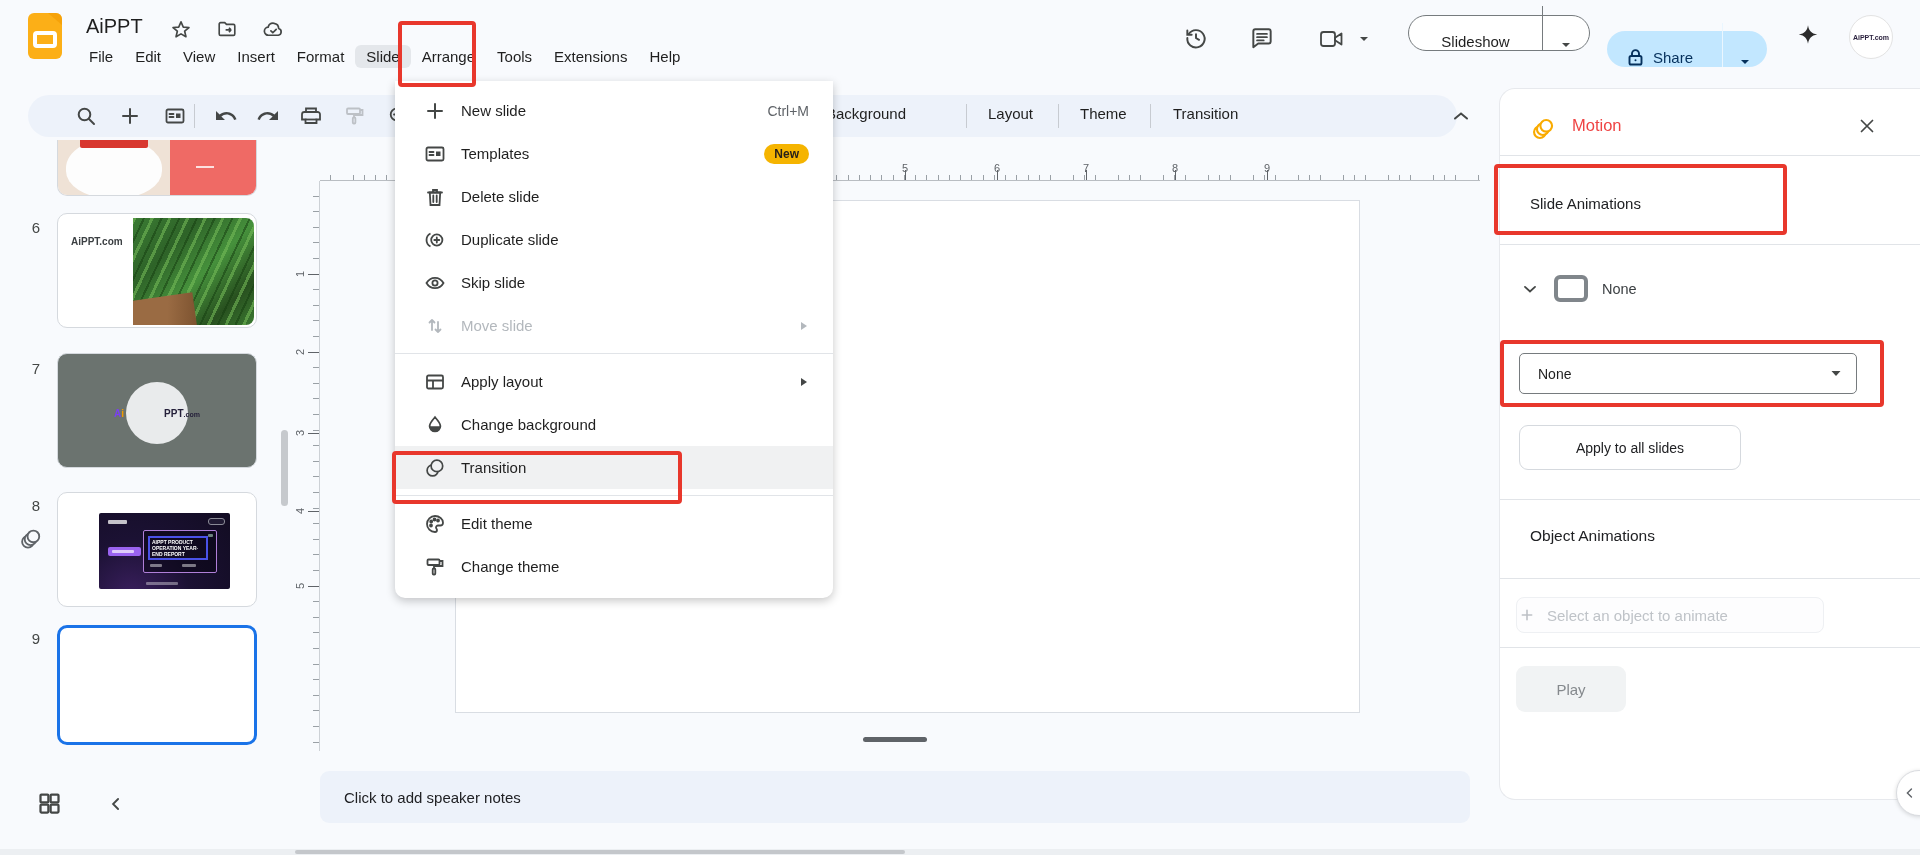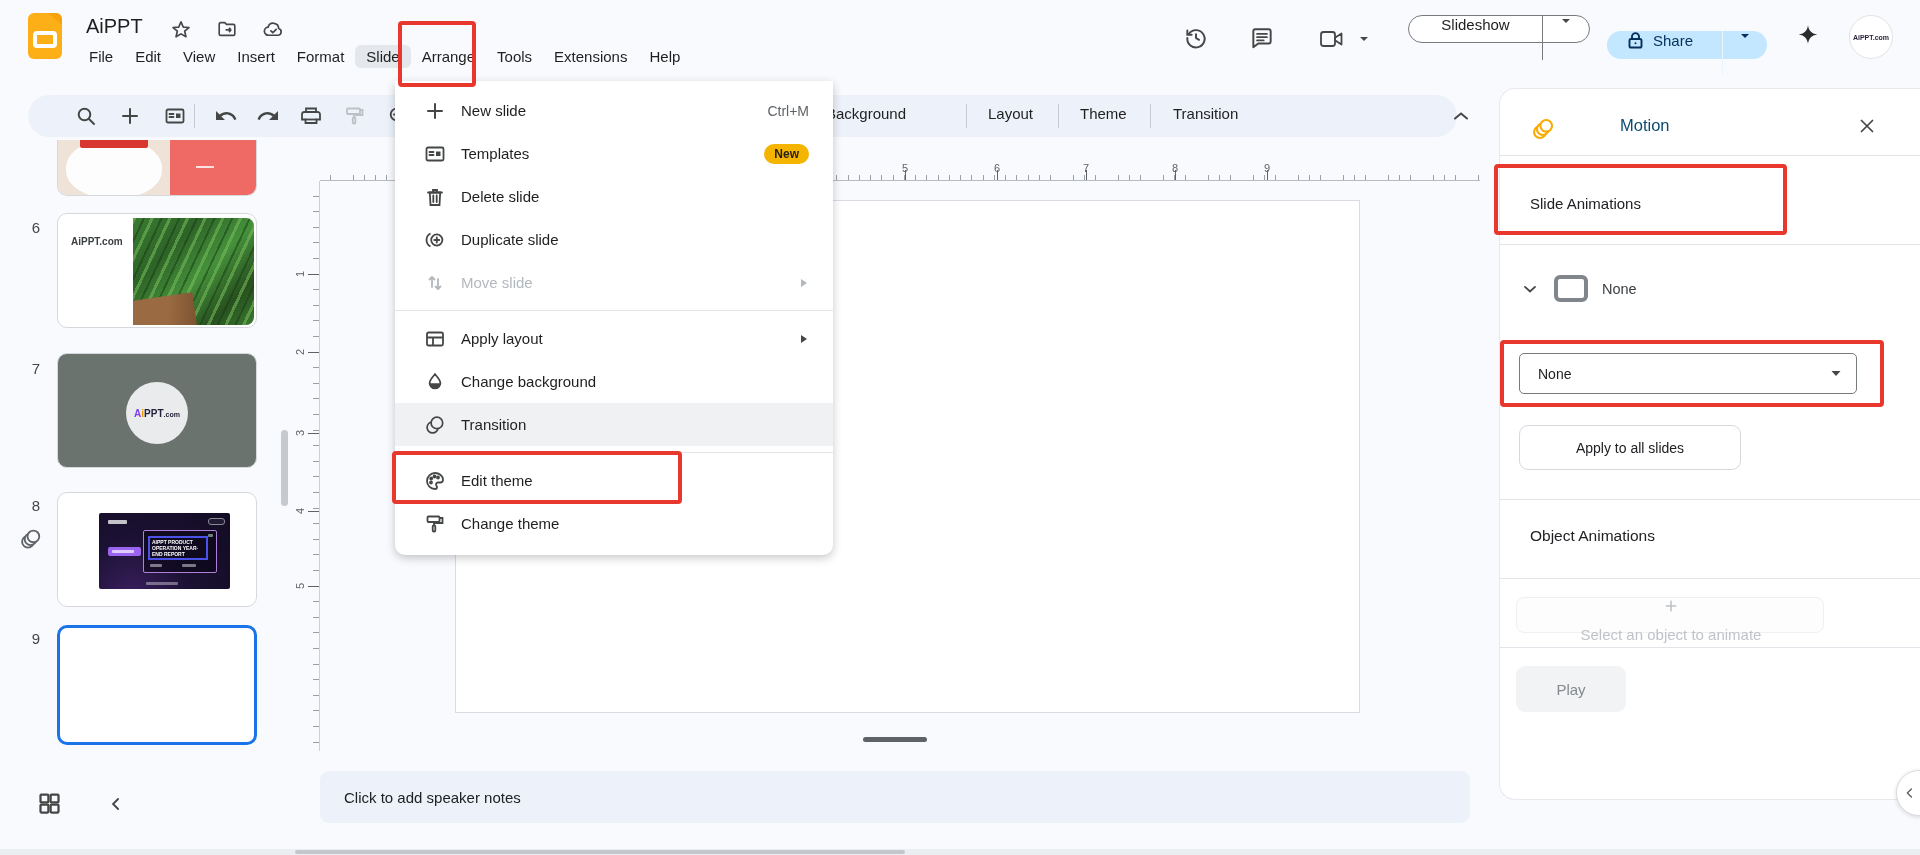--- a/index.html
+++ b/index.html
@@ -48,21 +48,21 @@
   .vnum{position:absolute;left:1px;font-size:11px;color:#5f6368;transform:rotate(-90deg);}
   .vtick{position:absolute;right:0;height:1px;width:11px;background:#5f6368;}
   .page{left:455px;top:200px;width:905px;height:513px;background:#fff;border:1px solid #d9dde3;}
   
   .panel{left:1499px;top:88px;width:421px;height:712px;background:#fff;border:1px solid #e7e9ed;
          border-right:none;border-radius:16px 0 0 16px;z-index:20;}
   .pdiv{position:absolute;left:0;width:421px;height:1px;background:#e1e4e8;}
   .pbtn{position:absolute;display:flex;align-items:center;justify-content:center;
         font-size:14px;border-radius:9px;cursor:default;}
   
-  .pill{display:flex;align-items:flex-start;border-radius:22px;height:28px;}
+  .pill{display:flex;align-items:flex-end;border-radius:22px;height:36px;}
   .notesbar{left:320px;top:771px;width:1150px;height:52px;background:#edf2fa;border-radius:9px;
             display:flex;align-items:center;padding-left:24px;font-size:15px;color:#202124;}
   .tinybar{position:absolute;background:rgba(255,255,255,.75);border-radius:1px;}
 </style>
 </head>
 <body>
 
 <div id="app">
 
   <div class="abs" style="left:26px;top:11px;width:38px;height:50px;">
@@ -184,21 +184,21 @@
     <div class="abs" style="left:75px;top:4px;width:121px;height:107px;border-radius:0 8px 8px 0;overflow:hidden;
          background:linear-gradient(135deg,#3a7a33 0%,#2e6328 30%,#46913c 55%,#28501f 80%,#3b7a31 100%);">
       <div class="abs" style="left:0;top:0;width:100%;height:100%;background:repeating-linear-gradient(115deg,rgba(120,190,90,.55) 0 3px,rgba(0,0,0,0) 3px 9px,rgba(20,60,15,.5) 9px 11px,rgba(0,0,0,0) 11px 16px);"></div>
       <div class="abs" style="left:-8px;bottom:-6px;width:70px;height:34px;background:linear-gradient(100deg,#9a6b43 0 60%,#7d5330 100%);transform:rotate(-8deg);"></div>
     </div>
   </div>
 
   <div class="abs slide-num" style="top:360px;">7</div>
   <div class="thumb" style="top:353px;background:#6b736f;">
     <div class="abs" style="left:68px;top:28px;width:62px;height:62px;border-radius:50%;background:#e9ebec;display:flex;align-items:center;justify-content:center;">
-      <span style="font-size:10px;font-weight:bold;color:#25203a;"><span style="color:#7a3ff2;">A</span><span style="color:#f29900;">i</span><span style="color:#25203a;">PPT</span><span style="font-size:7px;color:#25203a;">.com</span></span>
+      <span style="font-size:10px;font-weight:bold;color:#25203a;"><span style="color:#7a3ff2;">A</span><span style="color:#f29900;">i</span><span style="color:#25203a;padding-left:40px;">PPT</span><span style="font-size:7px;color:#25203a;">.com</span></span>
     </div>
   </div>
 
   <div class="abs slide-num" style="top:497px;">8</div>
   <div class="abs" style="left:18px;top:526px;color:#5f6368;">
     <svg width="26" height="26" viewBox="0 0 24 24" fill="none" stroke="currentColor" stroke-width="1.7">
       <circle cx="9.2" cy="14.6" r="5.4"></circle>
         <circle cx="11.6" cy="12.2" r="5.4" fill="#f8fafd"></circle>
         <circle cx="14.2" cy="9.6" r="5.4" fill="#f8fafd"></circle>
       </svg>
@@ -354,20 +354,29 @@
     <div class="mi">
       <span class="ic">
           <svg viewBox="0 0 24 24" fill="none" stroke="currentColor" stroke-width="1.8">
             <path d="M7.5 5.5a7.3 7.3 0 0 0 0 13"></path>
             <circle cx="13.8" cy="12" r="5.6"></circle>
             <path d="M13.8 9.5v5M11.3 12h5" stroke-linecap="round"></path>
           </svg>
         </span>
       <span>Duplicate slide</span>
     </div>
+    <div class="mi">
+      <span class="ic">
+          <svg viewBox="0 0 24 24" fill="none" stroke="currentColor" stroke-width="1.8">
+            <path d="M12 6.8c-4.4 0-7.4 3.3-8.5 5.2 1.1 1.9 4.1 5.2 8.5 5.2s7.4-3.3 8.5-5.2c-1.1-1.9-4.1-5.2-8.5-5.2z"></path>
+            <circle cx="12" cy="12" r="2.6"></circle>
+          </svg>
+        </span>
+      <span>Skip slide</span>
+    </div>
     <div class="mi dis">
       <span class="ic">
           <svg viewBox="0 0 24 24" fill="none" stroke="currentColor" stroke-width="1.8" stroke-linecap="round" stroke-linejoin="round">
             <path d="M9 16V6M9 6L6.5 8.5M9 6l2.5 2.5M15 8v10M15 18l-2.5-2.5M15 18l2.5-2.5"></path>
           </svg>
         </span>
       <span>Move slide</span>
       <span class="sub">
           <svg width="10" height="12" viewBox="0 0 10 12">
             <path d="M2 2l6 4-6 4z" fill="currentColor"></path>
@@ -434,21 +443,21 @@
   <div class="redbox" style="left:392px;top:451px;width:290px;height:53px;"></div>
 
   <div class="abs panel">
     <div class="abs" style="left:30px;top:26px;">
       <svg width="27" height="27" viewBox="0 0 24 24" fill="none" stroke="#f9ab00" stroke-width="1.9">
         <circle cx="8.8" cy="15.2" r="5.2"></circle>
           <circle cx="11.4" cy="12.6" r="5.2" fill="#fff"></circle>
           <circle cx="14.4" cy="9.6" r="5.2" fill="#fff"></circle>
         </svg>
     </div>
-    <div class="abs" style="left:72px;top:27px;font-size:16.5px;color:#0c4a6e;margin-left:48px;">Motion</div>
+    <div class="abs" style="left:72px;top:27px;font-size:16.5px;color:#ef4444;">Motion</div>
     <div class="abs" style="left:356px;top:26px;color:#444746;">
       <svg width="22" height="22" viewBox="0 0 24 24" fill="none" stroke="currentColor" stroke-width="1.9" stroke-linecap="round">
           <path d="M6 6l12 12M18 6L6 18"></path>
         </svg>
     </div>
     <div class="pdiv" style="top:66px;"></div>
 
     <div class="abs" style="left:30px;top:106px;font-size:15px;color:#202124;">Slide Animations</div>
     <div class="pdiv" style="top:155px;"></div>
 
@@ -470,21 +479,21 @@
           </svg>
         </span>
     </div>
 
     <div class="pbtn" style="left:19px;top:336px;width:222px;height:45px;background:#fff;border:1px solid #d5d9de;color:#202124;">Apply to all slides</div>
     <div class="pdiv" style="top:410px;"></div>
 
     <div class="abs" style="left:30px;top:438px;font-size:15.5px;color:#202124;">Object Animations</div>
     <div class="pdiv" style="top:489px;"></div>
 
-    <div class="abs" style="left:16px;top:508px;width:308px;height:36px;border:1px solid #eef0f3;border-radius:8px;background:#fdfdfe;display:flex;align-items:center;gap:12px;padding-left:2px;flex-direction:column;">
+    <div class="abs" style="left:16px;top:508px;width:308px;height:36px;border:1px solid #eef0f3;border-radius:8px;background:#fdfdfe;display:flex;align-items:center;gap:12px;padding-left:2px;">
       <span>
           <svg width="16" height="16" viewBox="0 0 24 24" fill="none" stroke="#bdc1c6" stroke-width="2.4" stroke-linecap="round">
             <path d="M12 5v14M5 12h14"></path>
           </svg>
         </span>
       <span style="font-size:15px;color:#bfc3c8;">Select an object to animate</span>
     </div>
     <div class="pdiv" style="top:558px;"></div>
 
     <div class="pbtn" style="left:16px;top:577px;width:110px;height:46px;background:#f1f3f4;color:#85898d;font-size:15px;">Play</div>

